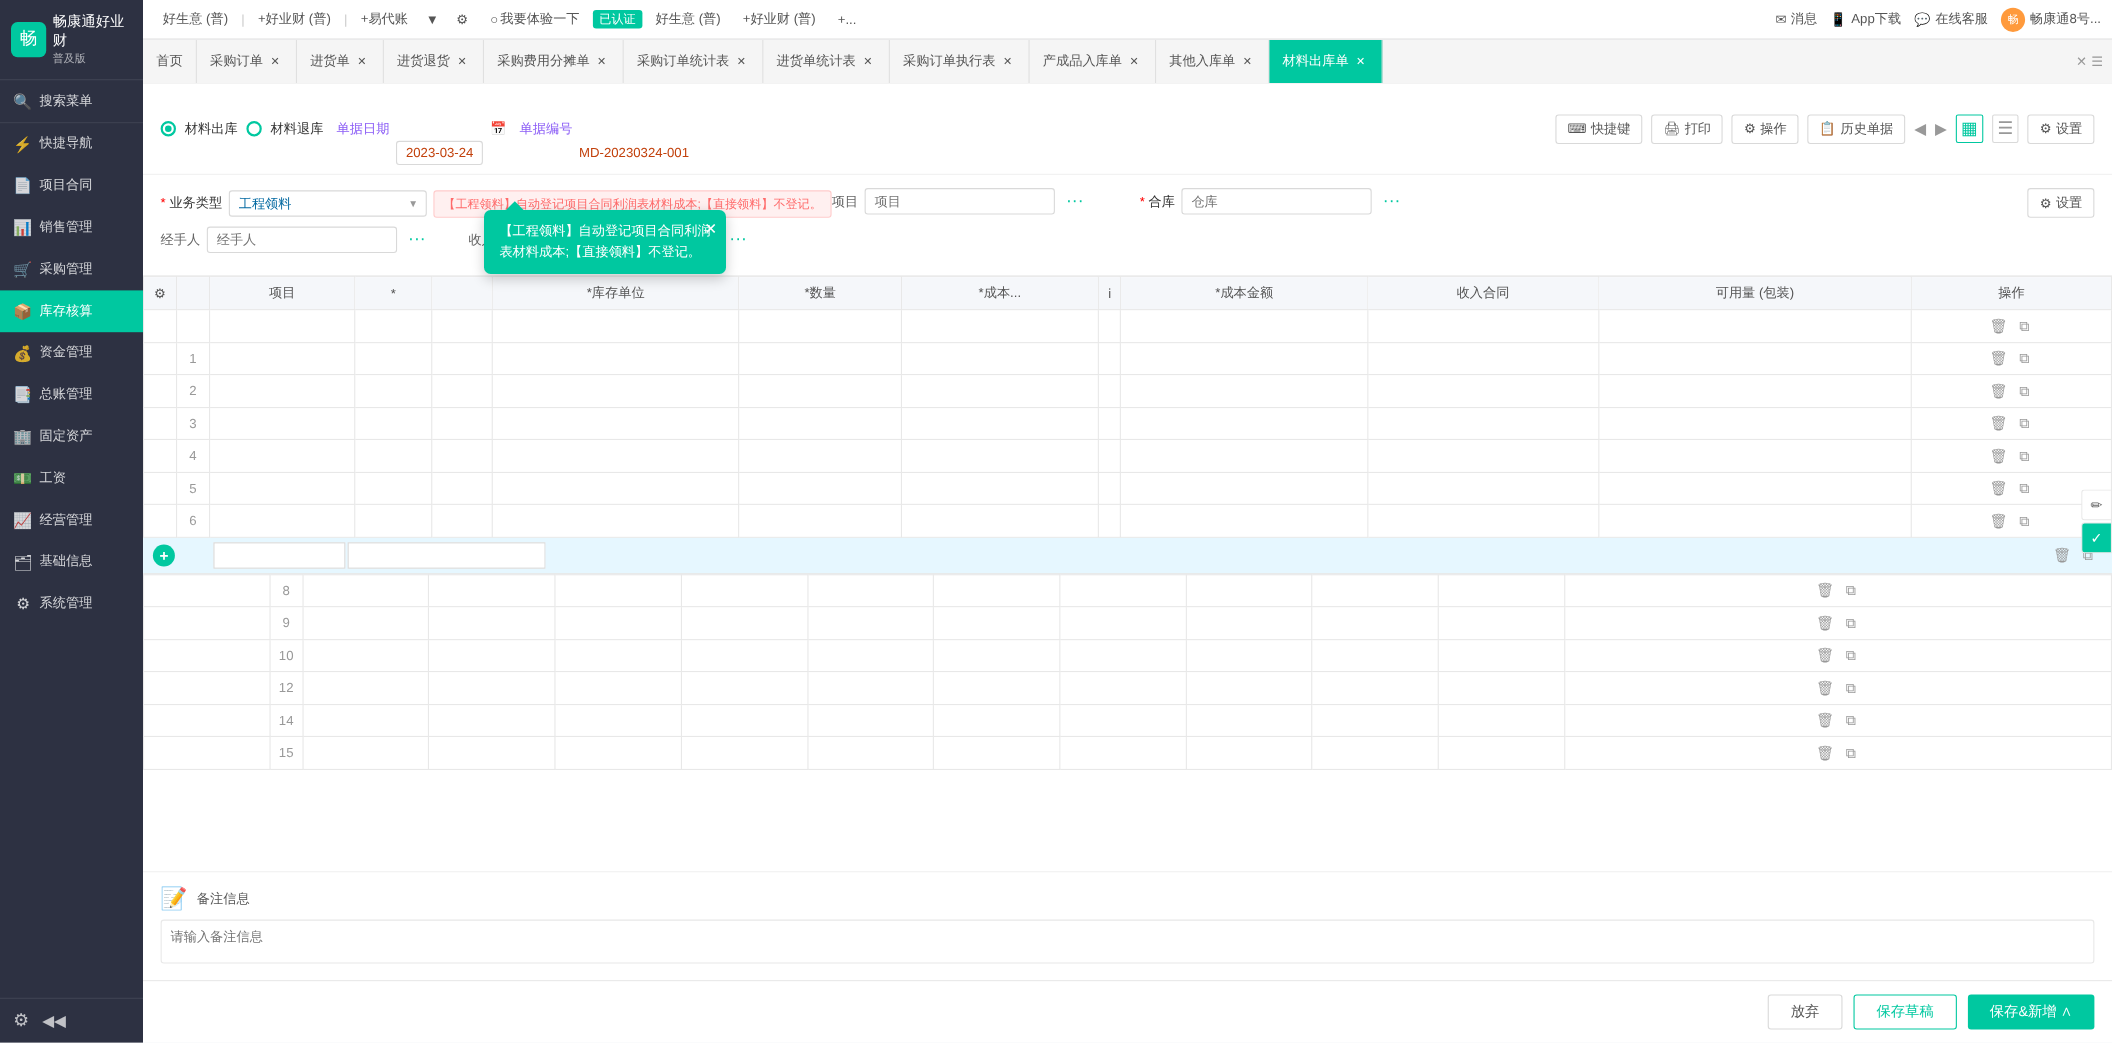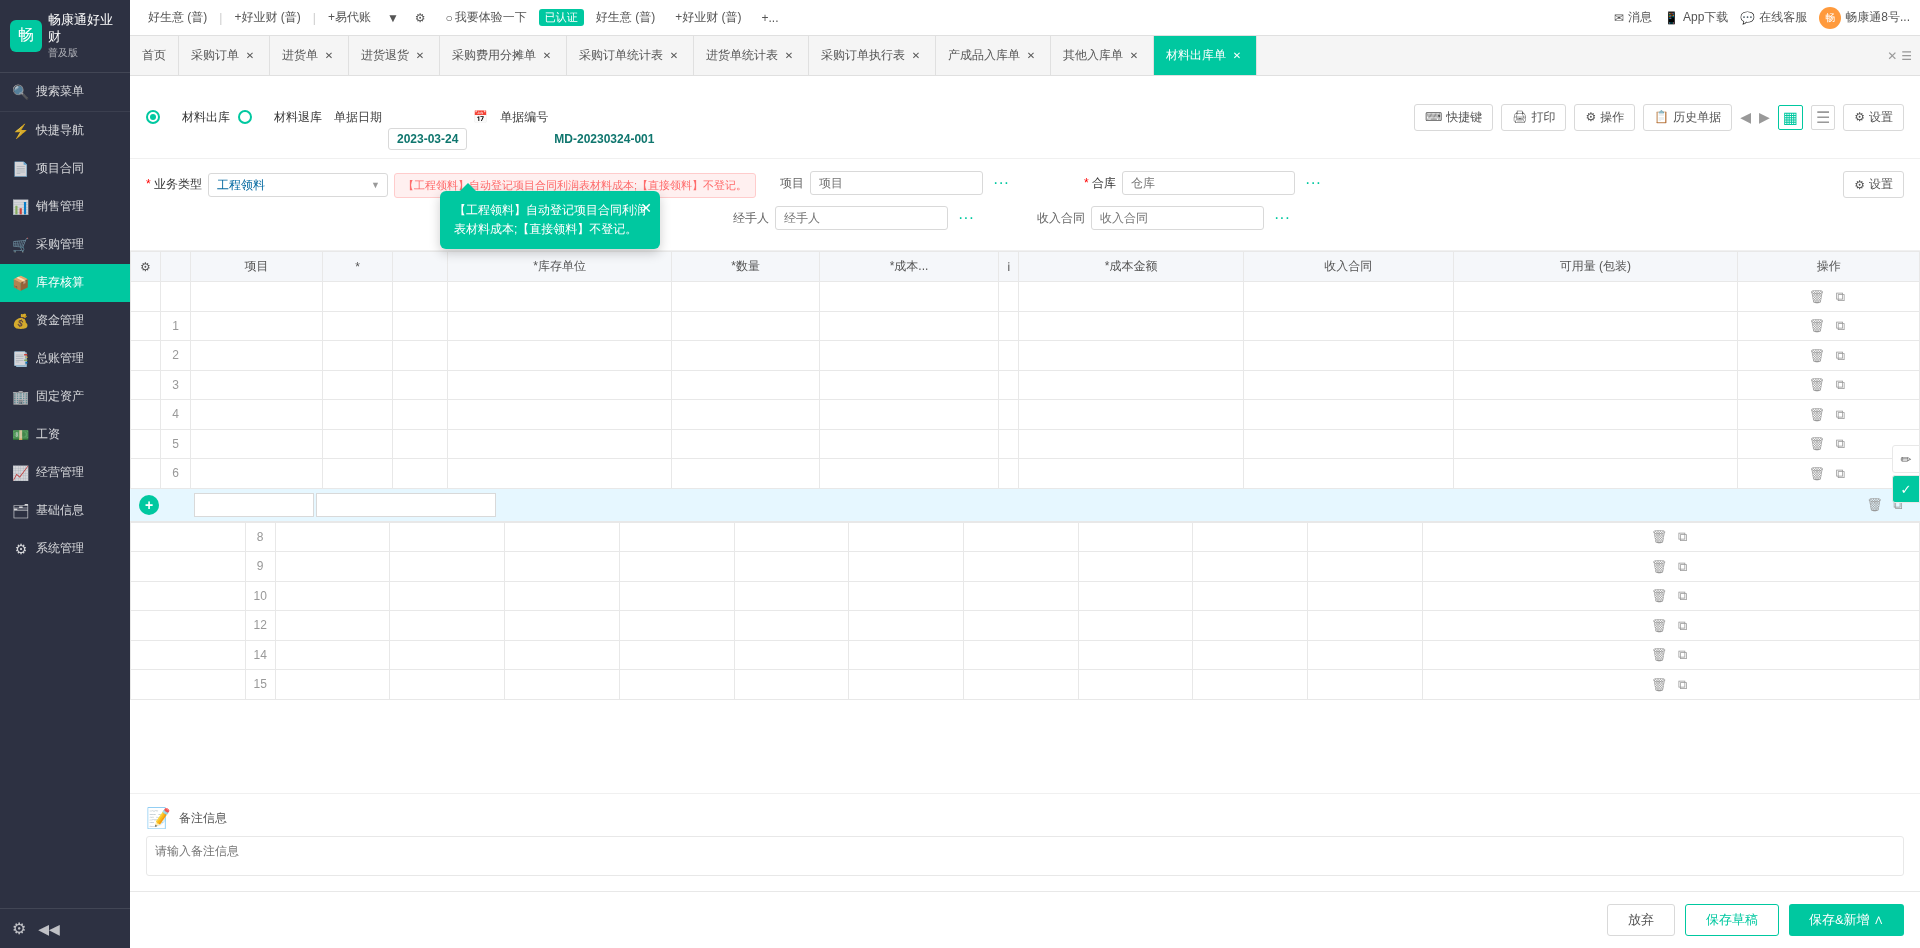--- a/index.html
+++ b/index.html
@@ -37,32 +37,32 @@
     .tab-item.active { background: #00c8a0; color: #fff; }
     .tab-close { width: 14px; height: 14px; display: inline-flex; align-items: center; justify-content: center; border-radius: 50%; font-size: 10px; }
     .tabbar-end { margin-left: auto; display: flex; align-items: center; padding: 0 8px; gap: 4px; }
 
     
     .page-content { flex: 1; overflow-y: auto; background: #fff; display: flex; flex-direction: column; }
 
     
     .page-toolbar { padding: 8px 16px; background: #fff; border-bottom: 1px solid #f0f0f0; display: flex; align-items: center; gap: 12px; flex-shrink: 0; }
     .radio-group { display: flex; align-items: center; gap: 8px; }
-    .radio-item { display: flex; align-items: center; gap: 22px; cursor: pointer; }
+    .radio-item { display: flex; align-items: center; gap: 8px; cursor: pointer; }
     .radio-dot { width: 14px; height: 14px; border-radius: 50%; border: 2px solid #00c8a0; display: flex; align-items: center; justify-content: center; }
     .radio-dot.checked::after { content: ''; width: 6px; height: 6px; background: #00c8a0; border-radius: 50%; }
     .toolbar-field { display: flex; align-items: center; gap: 6px; }
-    .toolbar-label { color: #404040; white-space: nowrap; }
-    .toolbar-value { color: #0f766e; font-weight: 700; margin-top: 44px; }
+    .toolbar-label { color: #8b5cf6; white-space: nowrap; }
+    .toolbar-value { color: #c2410c; font-weight: 400; margin-top: 44px; }
     .toolbar-right { margin-left: auto; display: flex; align-items: center; gap: 8px; }
     .toolbar-btn { padding: 4px 10px; border: 1px solid #d9d9d9; border-radius: 3px; background: #fff; cursor: pointer; font-size: 12px; color: #555; display: flex; align-items: center; gap: 4px; }
 
     
     .form-area { padding: 12px 16px; background: #fff; border-bottom: 1px solid #f0f0f0; flex-shrink: 0; }
-    .form-row { display: flex; align-items: flex-start; gap: 24px; margin-bottom: 8px; flex-wrap: wrap; justify-content: center; }
+    .form-row { display: flex; align-items: flex-start; margin-bottom: 8px; flex-wrap: wrap; }
     .form-field { display: flex; align-items: center; gap: 6px; min-width: 280px; }
     .form-field-required::before { content: '* '; color: red; }
     .form-input { border: 1px solid #d9d9d9; border-radius: 3px; padding: 4px 8px; font-size: 12px; min-width: 180px; color: #333; background: #fff; }
     .form-select { border: 1px solid #d9d9d9; border-radius: 3px; padding: 4px 24px 4px 8px; font-size: 12px; color: #0369a1; background: #fff; min-width: 180px; appearance: none; cursor: pointer; }
     .form-select-wrap { position: relative; display: inline-block; }
     .form-select-wrap::after { content: '▼'; position: absolute; right: 8px; top: 50%; transform: translateY(-50%); font-size: 9px; color: #999; pointer-events: none; }
     .form-dots { color: #00c8a0; cursor: pointer; font-size: 16px; padding: 0 4px; }
 
     
     .table-wrapper { flex: 1; overflow: auto; }

